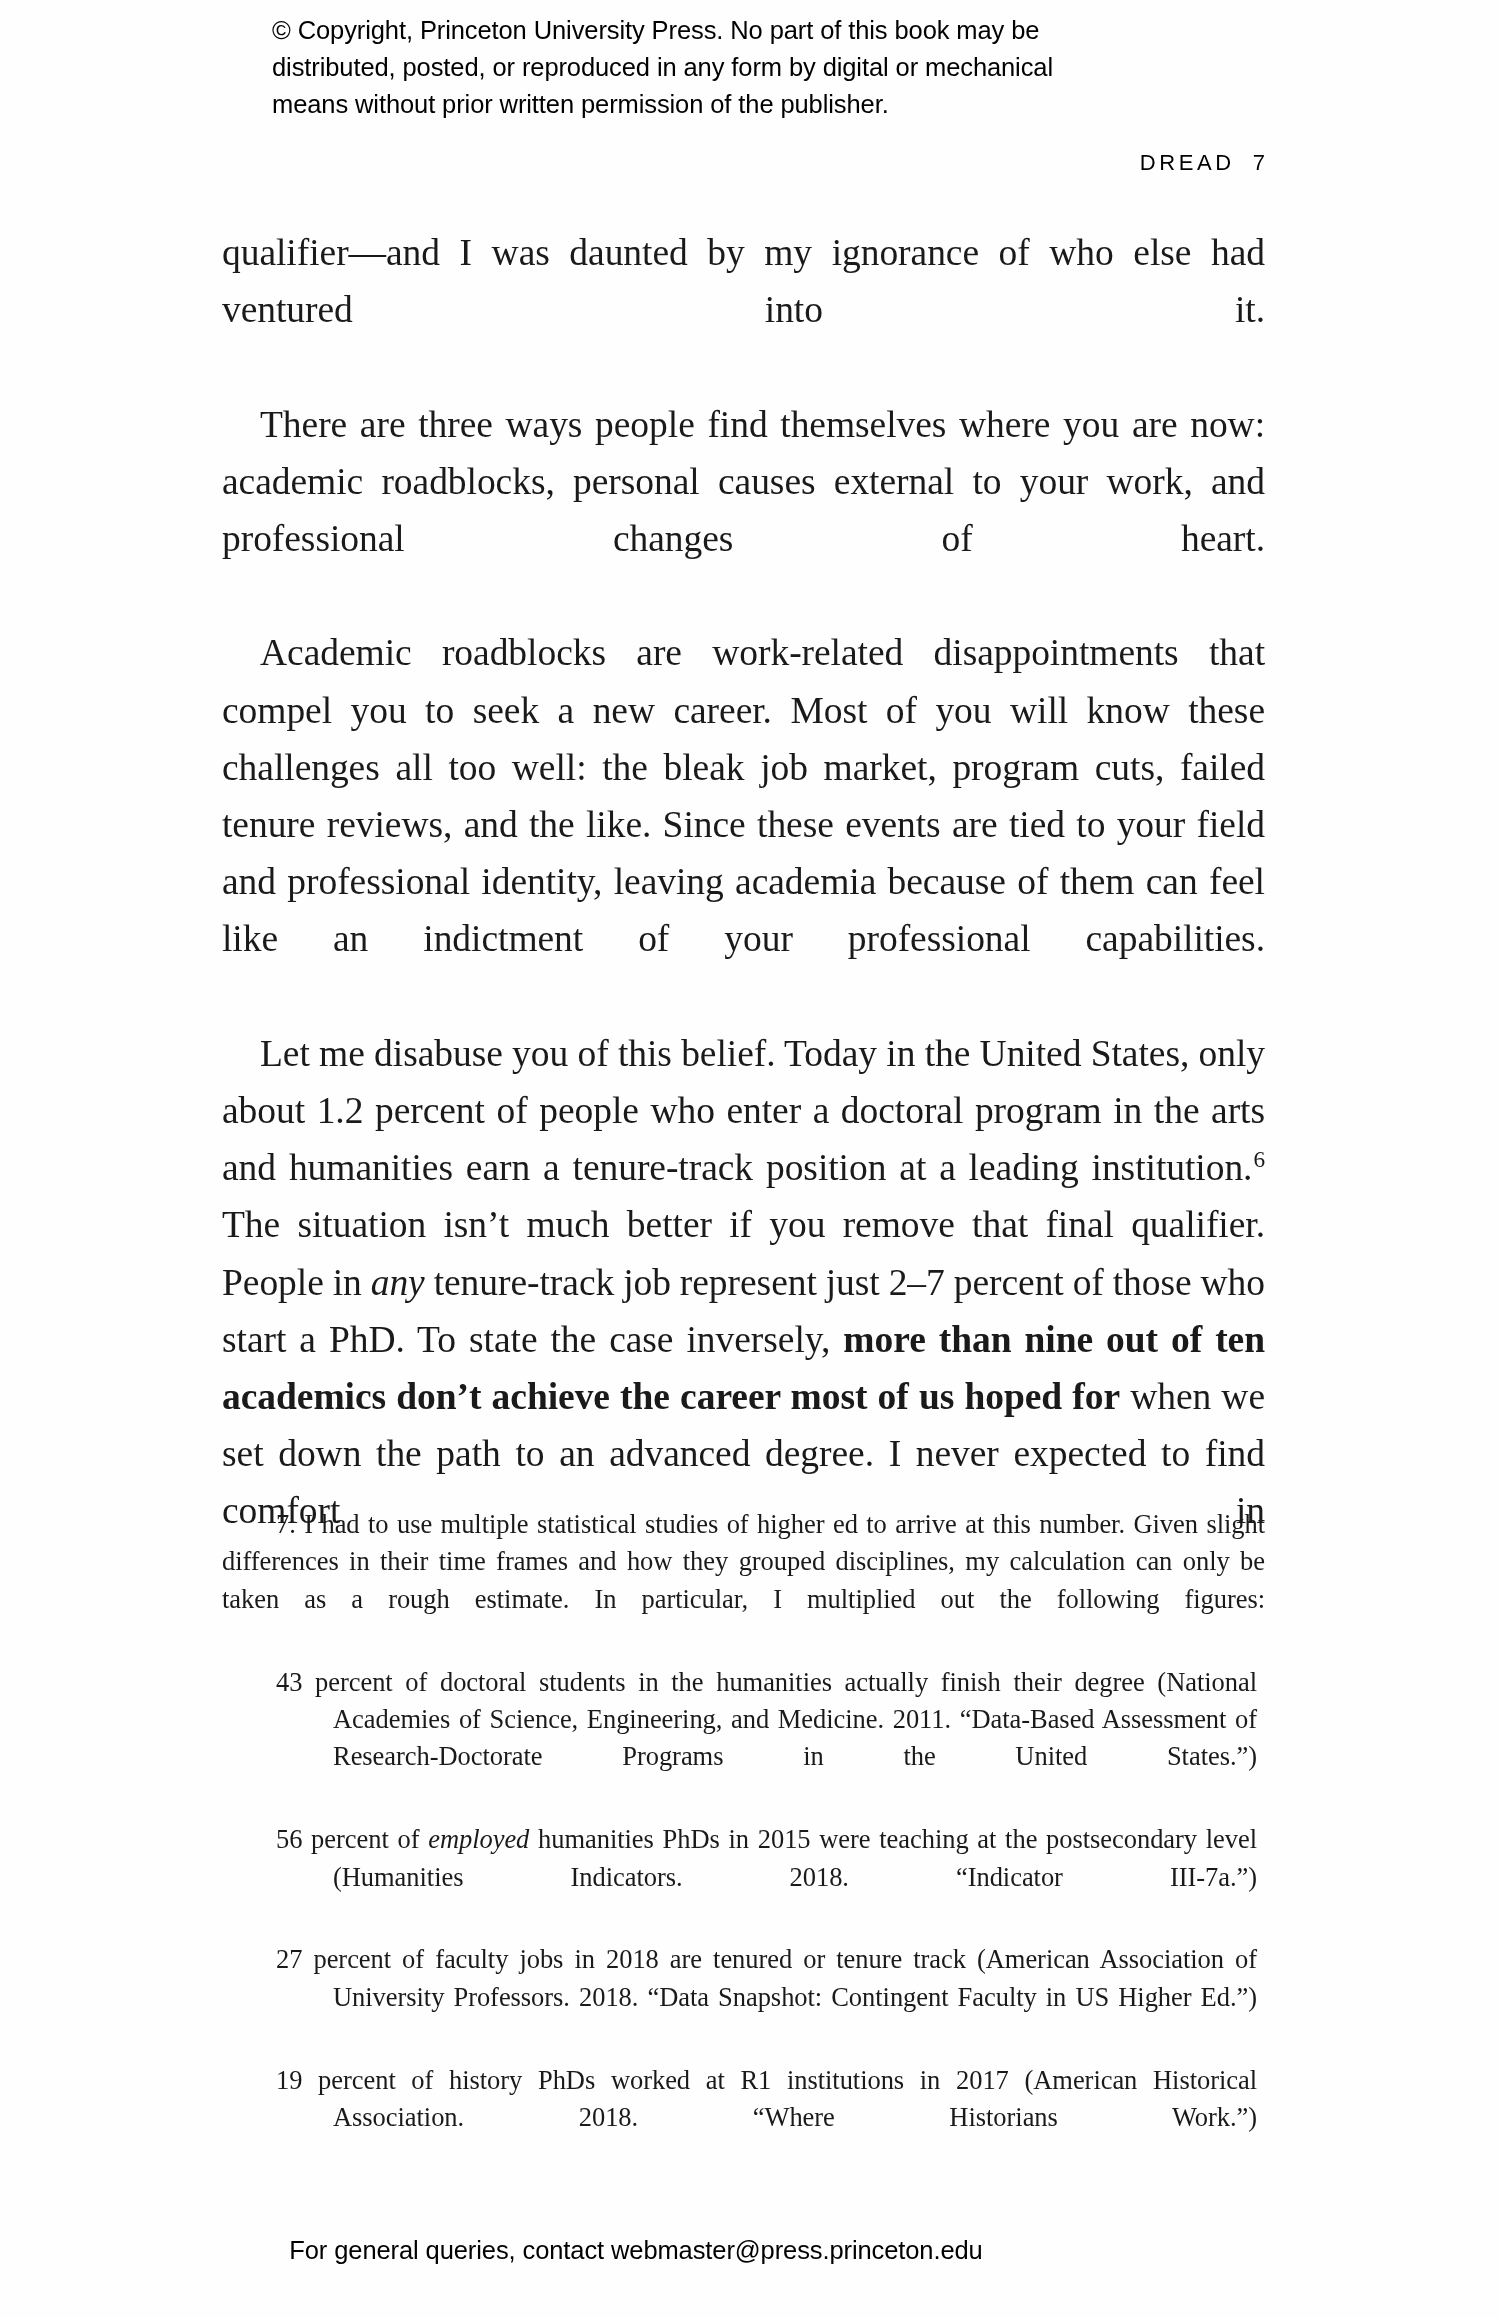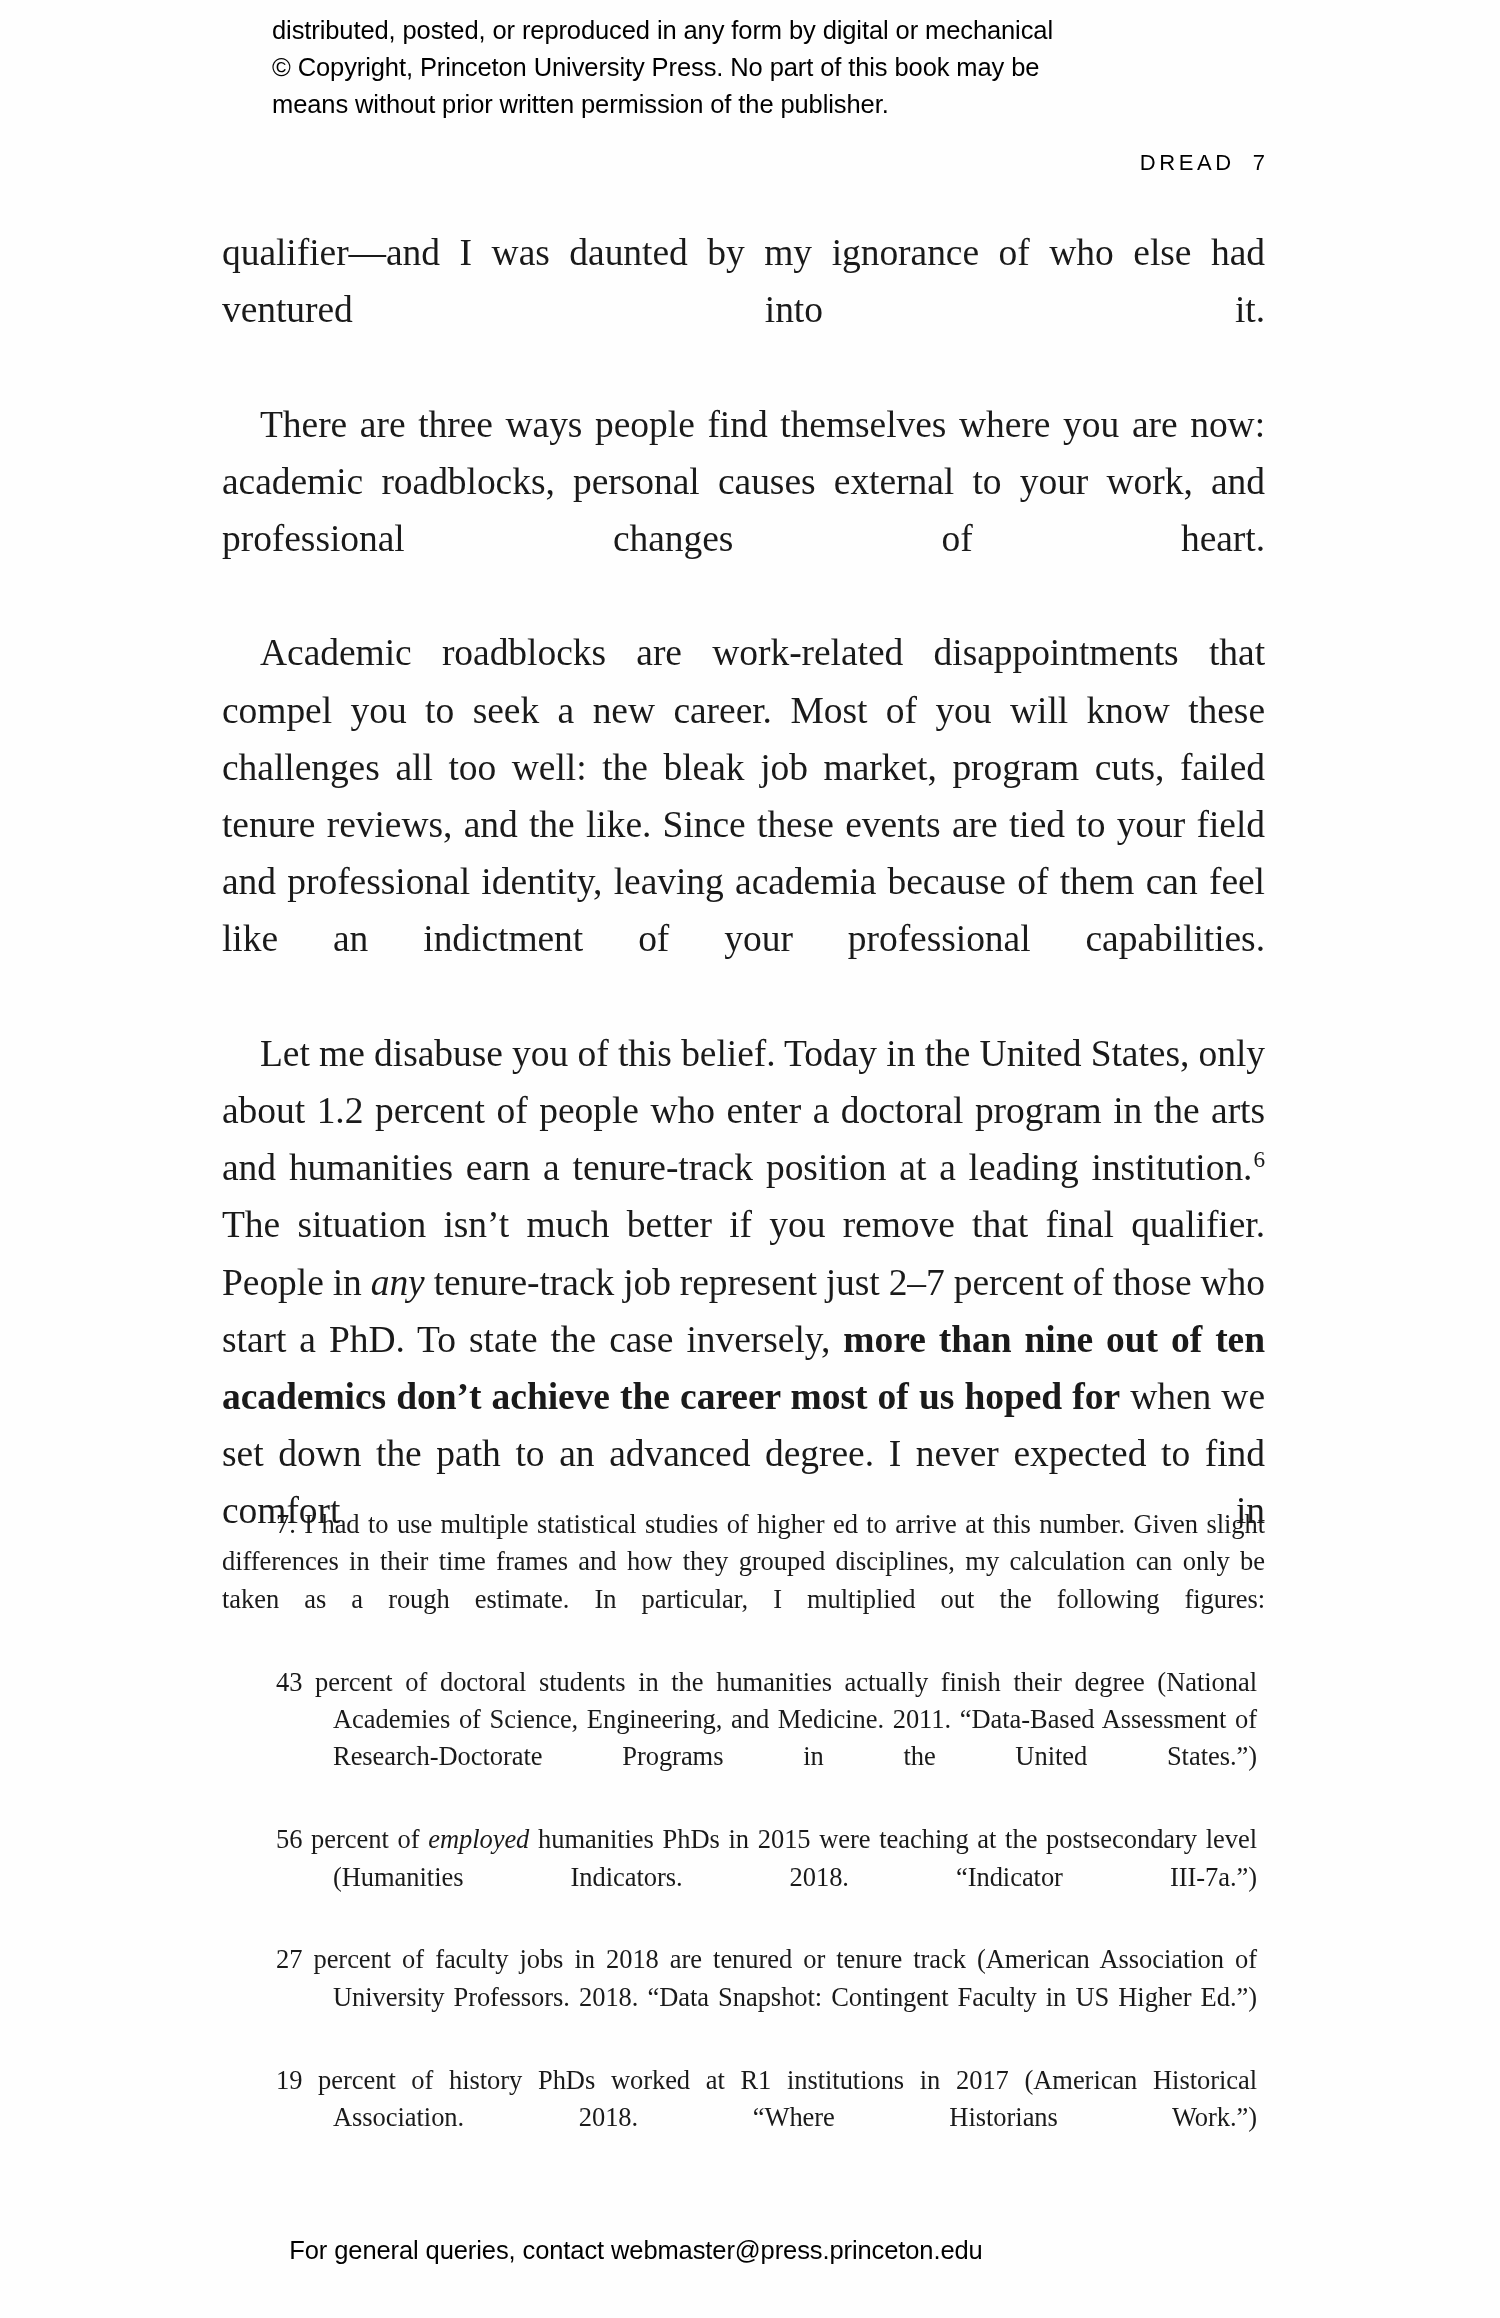--- a/index.html
+++ b/index.html
@@ -130,22 +130,22 @@
     color: #000000;
     letter-spacing: -0.1px;
   }
 </style>
 </head>
 <body>
 
 <div class="page">
 
   <div class="copyright-banner">
+    <span class="cline">© Copyright, Princeton University Press. No part of this book may be</span>
     <span class="cline">distributed, posted, or reproduced in any form by digital or mechanical</span>
-    <span class="cline">© Copyright, Princeton University Press. No part of this book may be</span>
     <span class="cline">means without prior written permission of the publisher.</span>
   </div>
 
   <div class="running-head">
     <span class="rh-title">DREAD</span><span class="rh-folio">7</span>
   </div>
 
   <div class="body-column">
 
     <p class="body-par">qualifier—and I was daunted by my ignorance of who else had ventured into it.</p>

